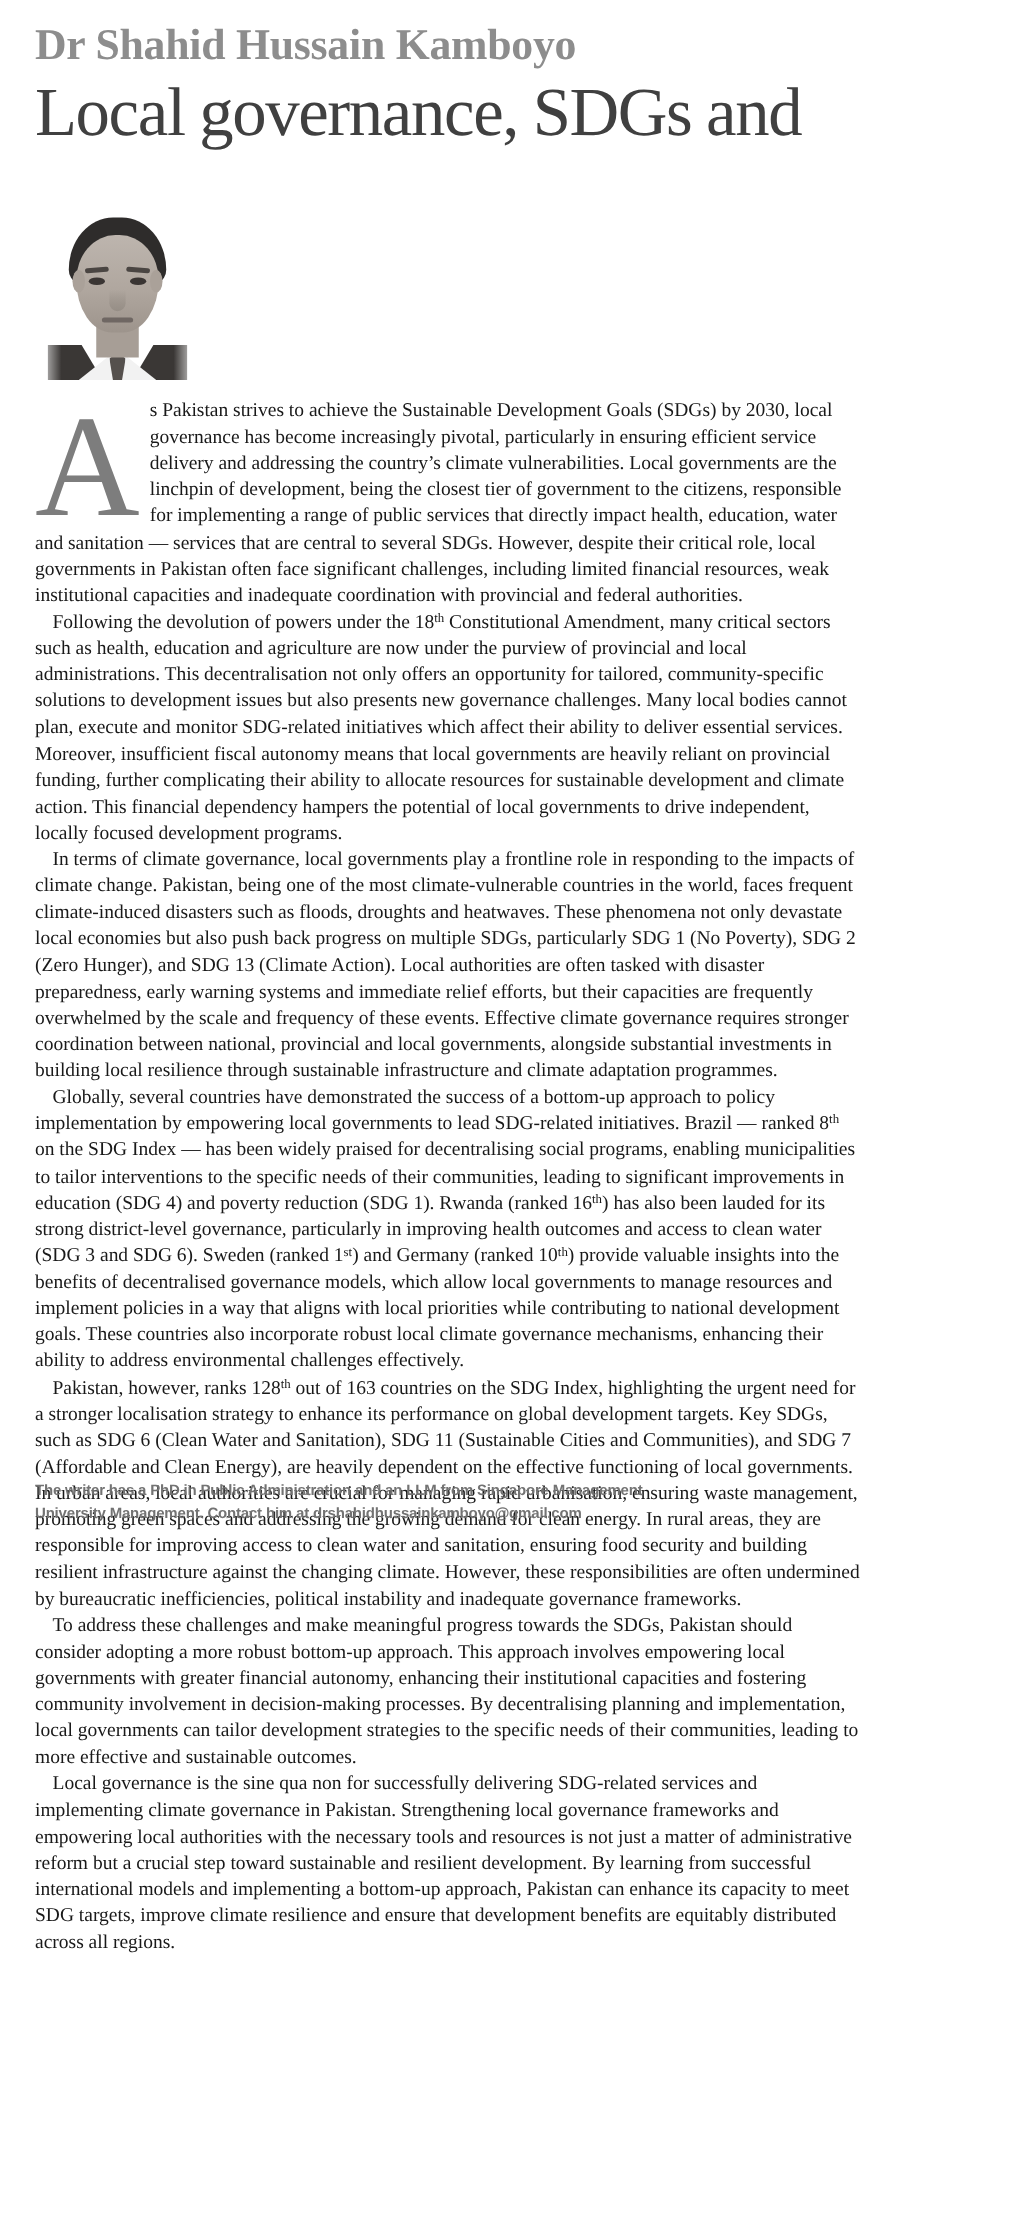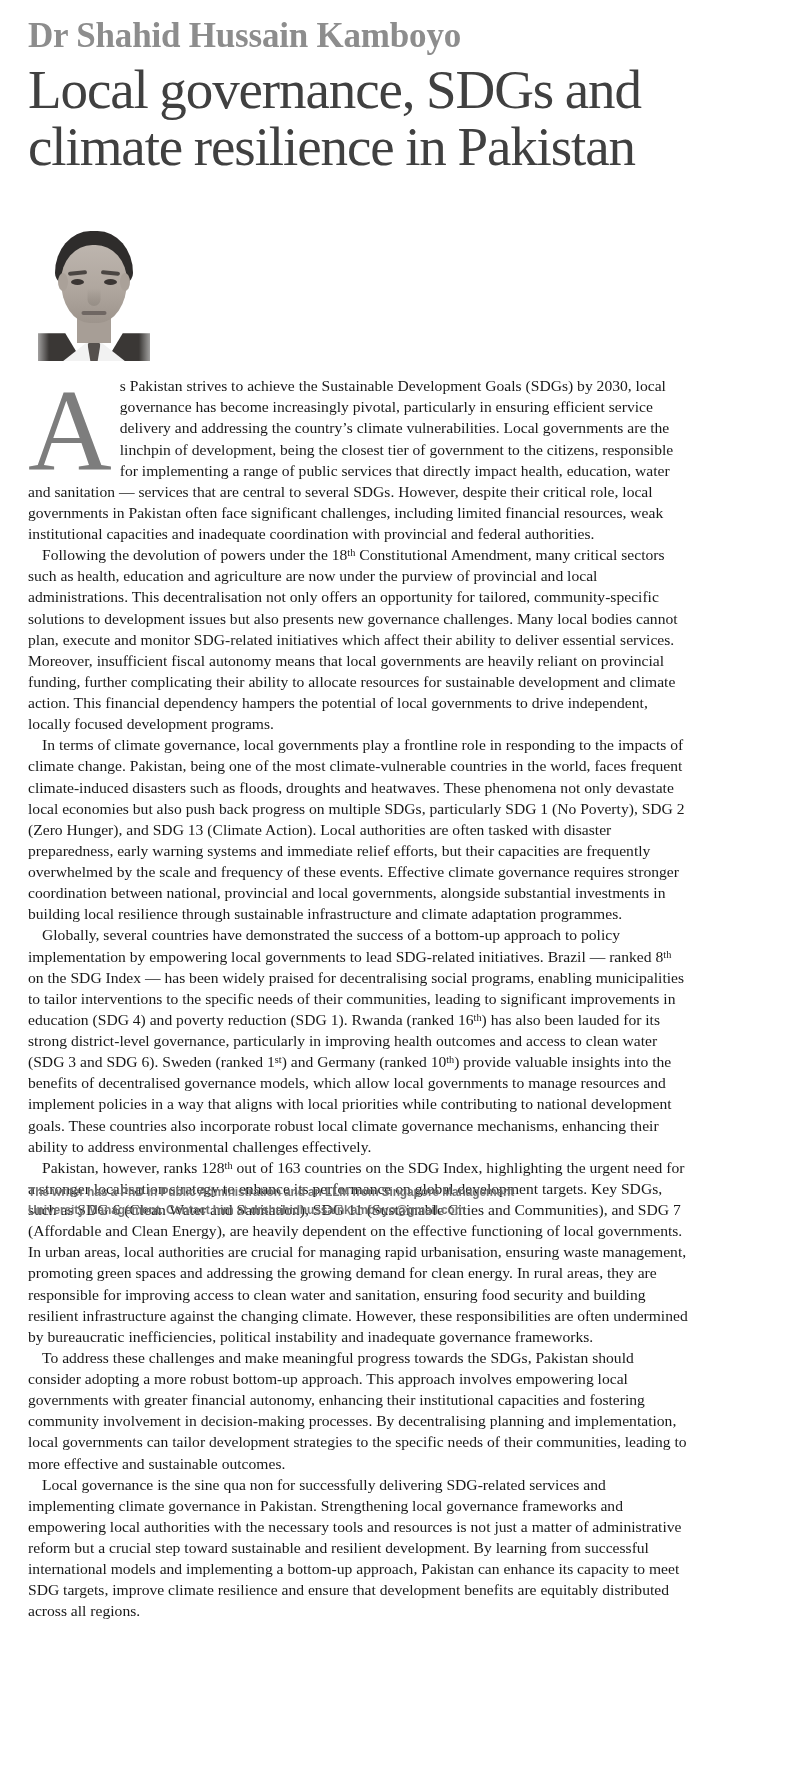--- a/index.html
+++ b/index.html
@@ -202,21 +202,20 @@
 </style>
 </head>
 <body>
 
 <div class="page">
 
   <div class="byline">Dr Shahid Hussain Kamboyo</div>
 
   <h1 class="headline">
     <span class="hl-line">Local governance, SDGs and</span>
-    <span class="hl-line">climate resilience in Pakistan</span>
   </h1>
 
   <div class="portrait-wrap">
     <div class="portrait">
       <div class="p-suit-l"></div>
       <div class="p-suit-r"></div>
       <div class="p-shirt"></div>
       <div class="p-tie"></div>
       <div class="p-neck"></div>
       <div class="p-hair"></div>

